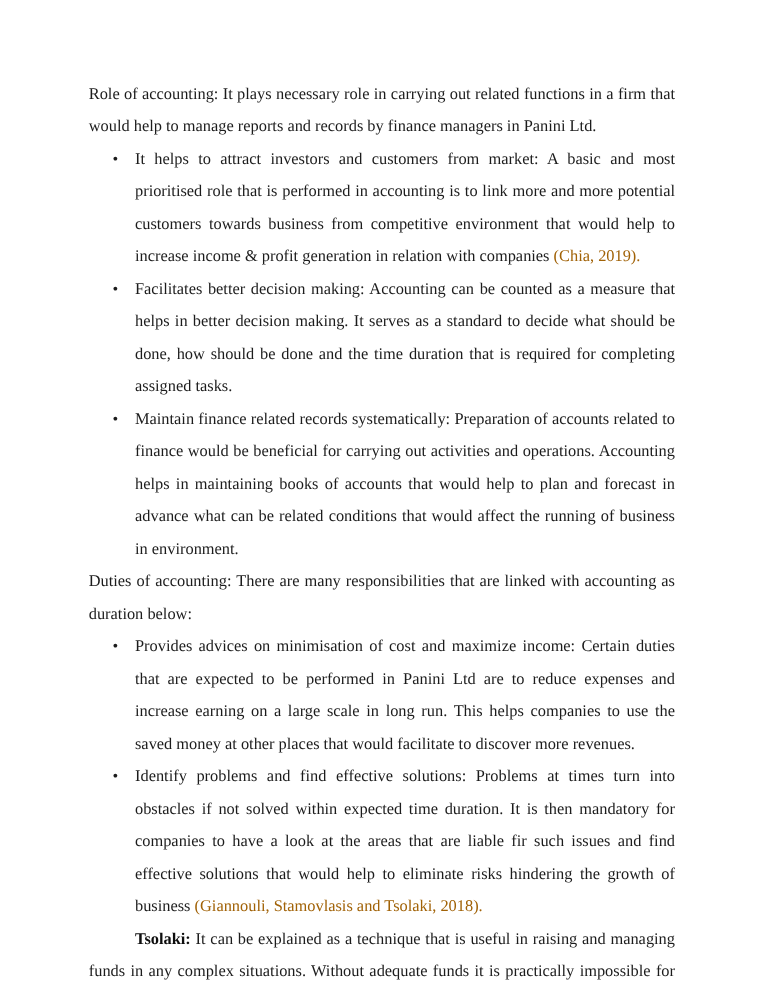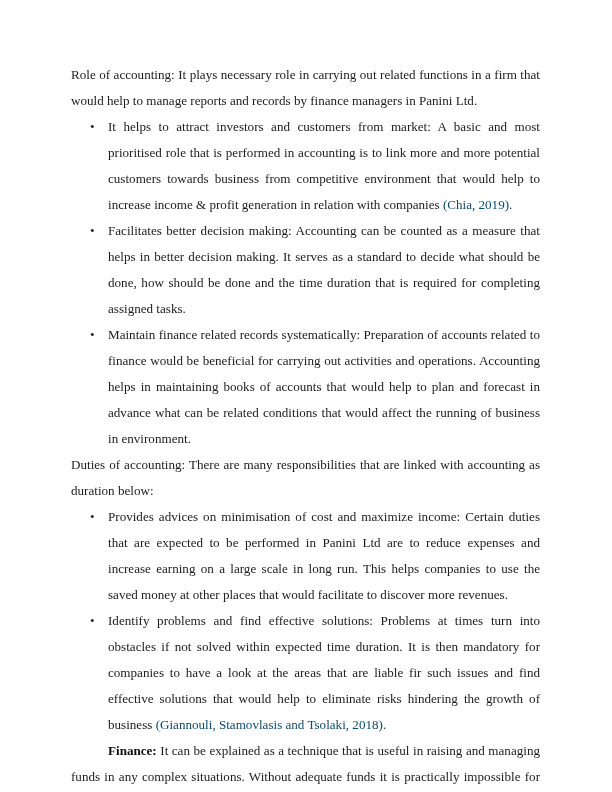--- a/index.html
+++ b/index.html
@@ -59,21 +59,21 @@
   }
   ul.bullets > li .bullet-mark {
     position: absolute;
     left: 19px;
     top: 0;
     font-size: 13.1px;
     line-height: 26px;
     color: #1c1c1c;
   }
   .cite {
-    color: #0c4a6e;
+    color: #a16207;
     margin-top: 32px;
   }
   .bold {
     font-weight: bold;
     color: #0d0d0d;
   }
 </style>
 </head>
 <body>
 
@@ -103,16 +103,16 @@
       <li>
         <span class="bullet-mark">•</span>
         <span>Provides advices on minimisation of cost and maximize income: Certain duties that are expected to be performed in Panini Ltd are to reduce expenses and increase earning on a large scale in long run. This helps companies to use the saved money at other places that would facilitate to discover more revenues.</span>
       </li>
       <li>
         <span class="bullet-mark">•</span>
         <span>Identify problems and find effective solutions: Problems at times turn into obstacles if not solved within expected time duration. It is then mandatory for companies to have a look at the areas that are liable fir such issues and find effective solutions that would help to eliminate risks hindering the growth of business </span><span class="cite">(Giannouli, Stamovlasis and Tsolaki, 2018).</span>
       </li>
     </ul>
 
-    <p class="para indent-first"><span class="bold">Finance:</span><span> It can be explained as a technique that is useful in raising and managing funds in any complex situations. Without adequate funds it is practically impossible for anyone to carry out related operations well in time.</span></p>
+    <p class="para indent-first"><span class="bold">Tsolaki:</span><span> It can be explained as a technique that is useful in raising and managing funds in any complex situations. Without adequate funds it is practically impossible for anyone to carry out related operations well in time.</span></p>
 
   </div>
 </div>
 
 </body></html>

